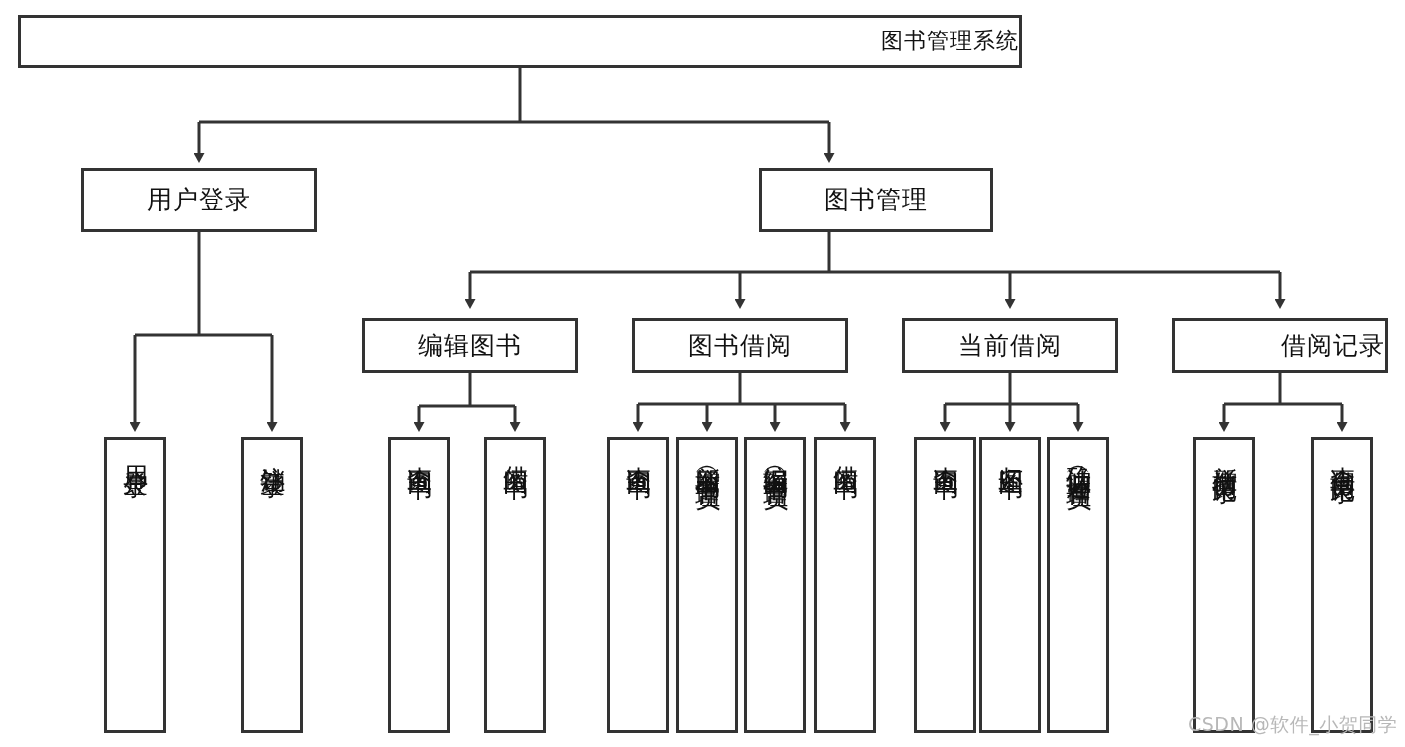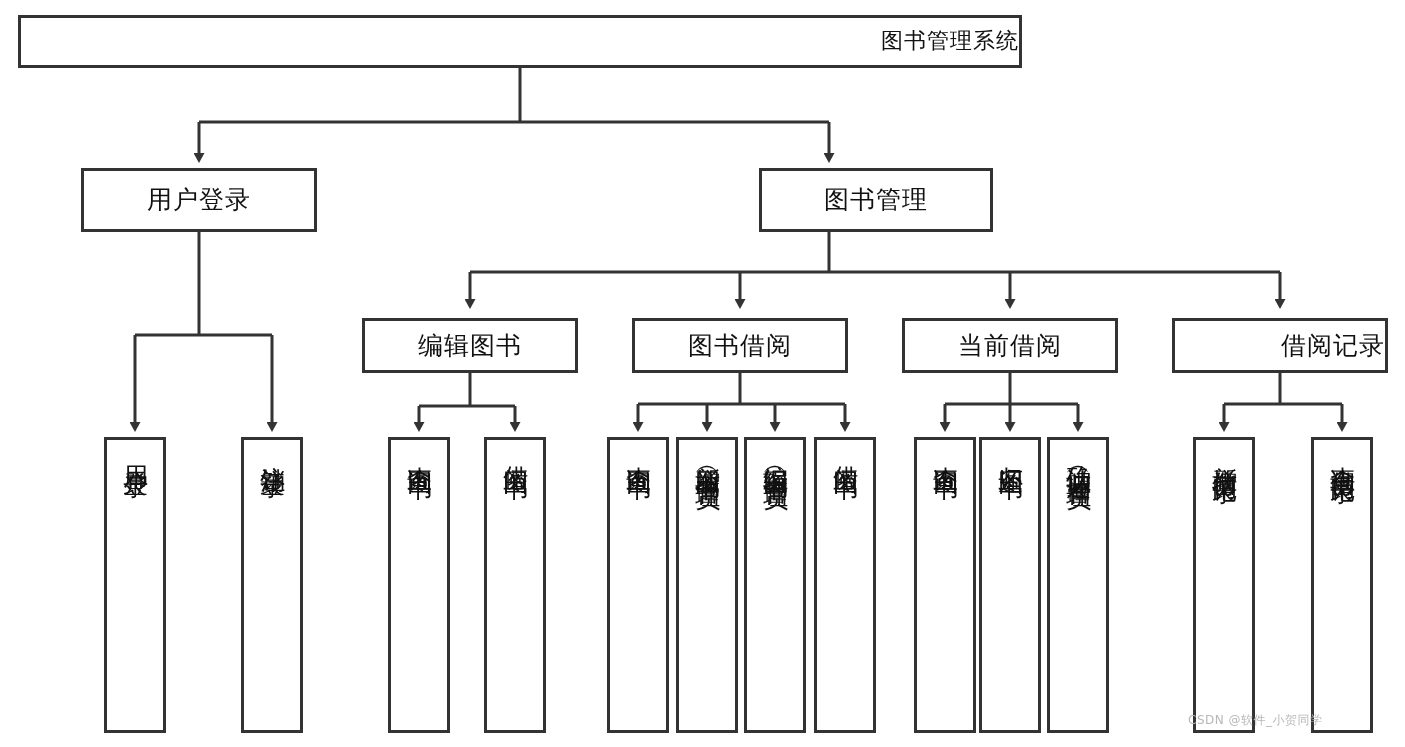--- a/index.html
+++ b/index.html
@@ -61,21 +61,21 @@
     left: 0;
     top: 0;
     width: 1405px;
     height: 747px;
     pointer-events: none;
   }
   .watermark {
     position: absolute;
     left: 1188px;
     top: 712px;
-    font-size: 12px;
+    font-size: 19px;
     color: #b8b8b8;
     white-space: nowrap;
     letter-spacing: 0.5px;
   }
 </style>
 </head>
 <body>
 
 <div id="canvas">
 

